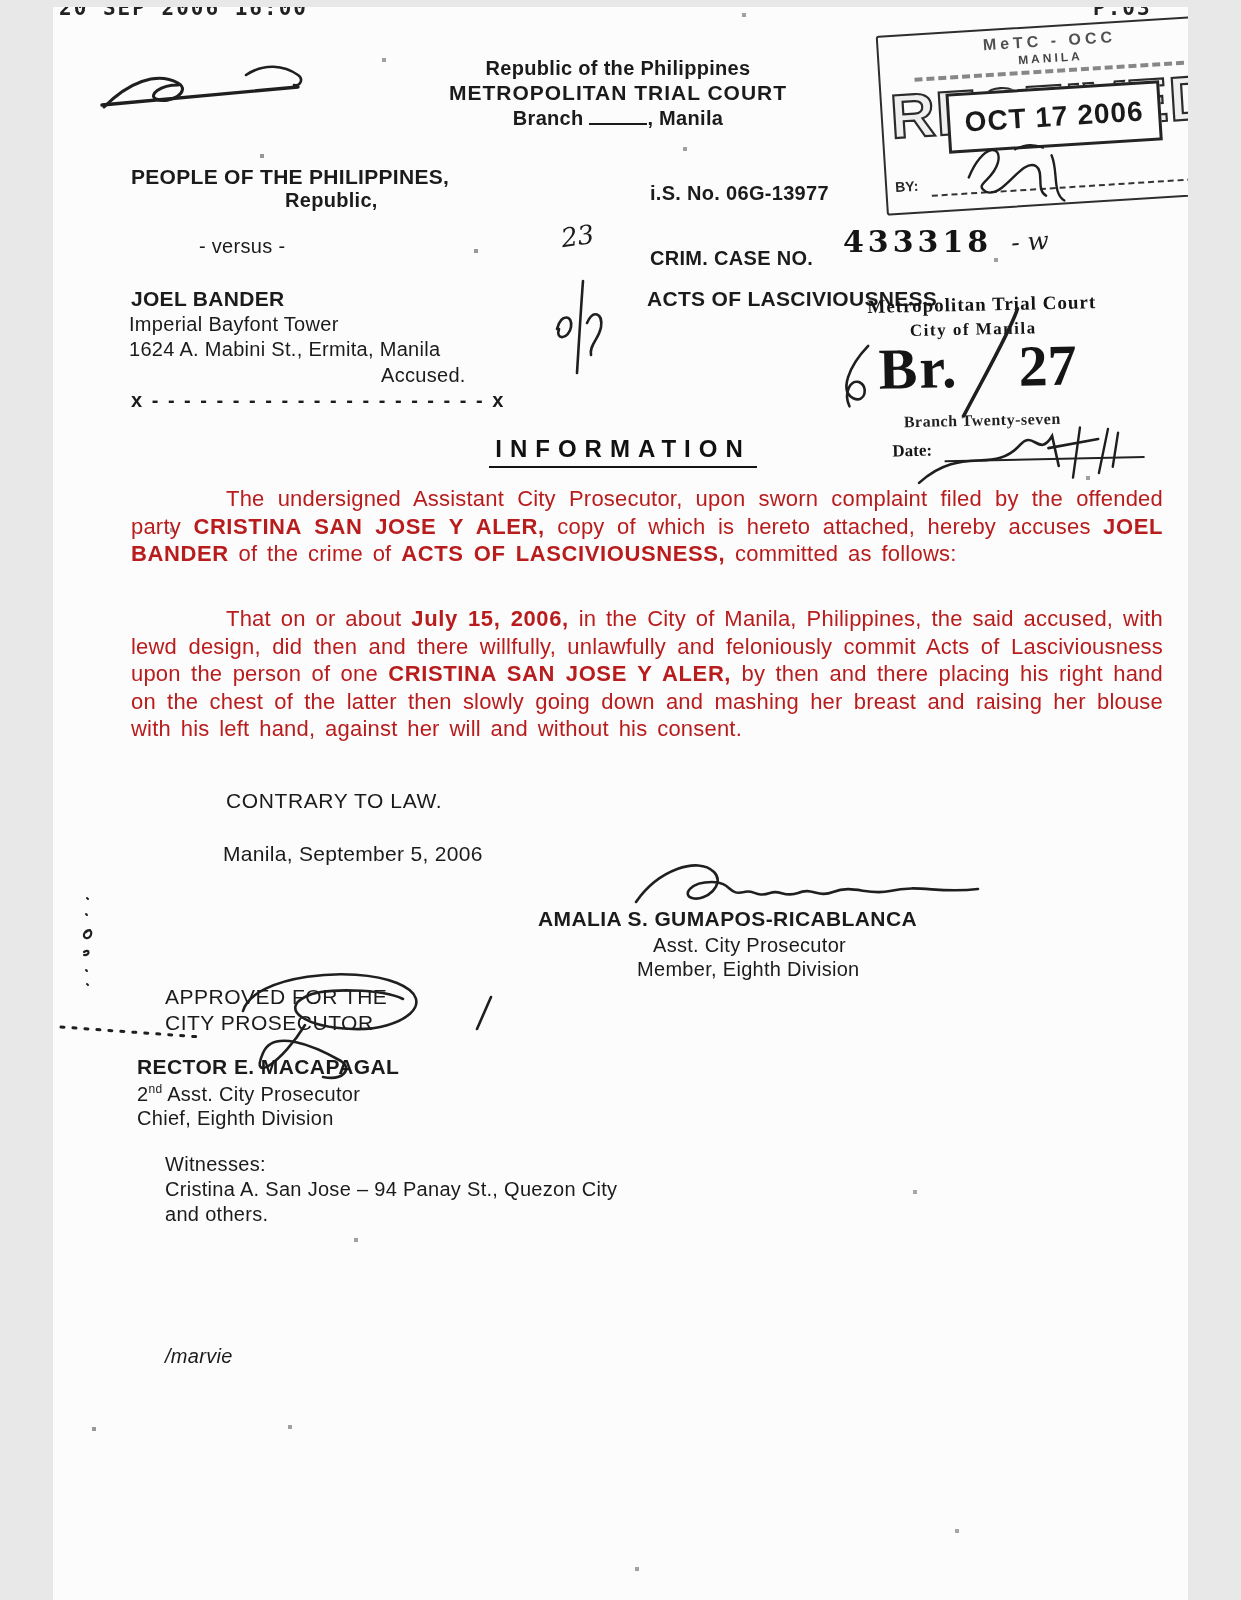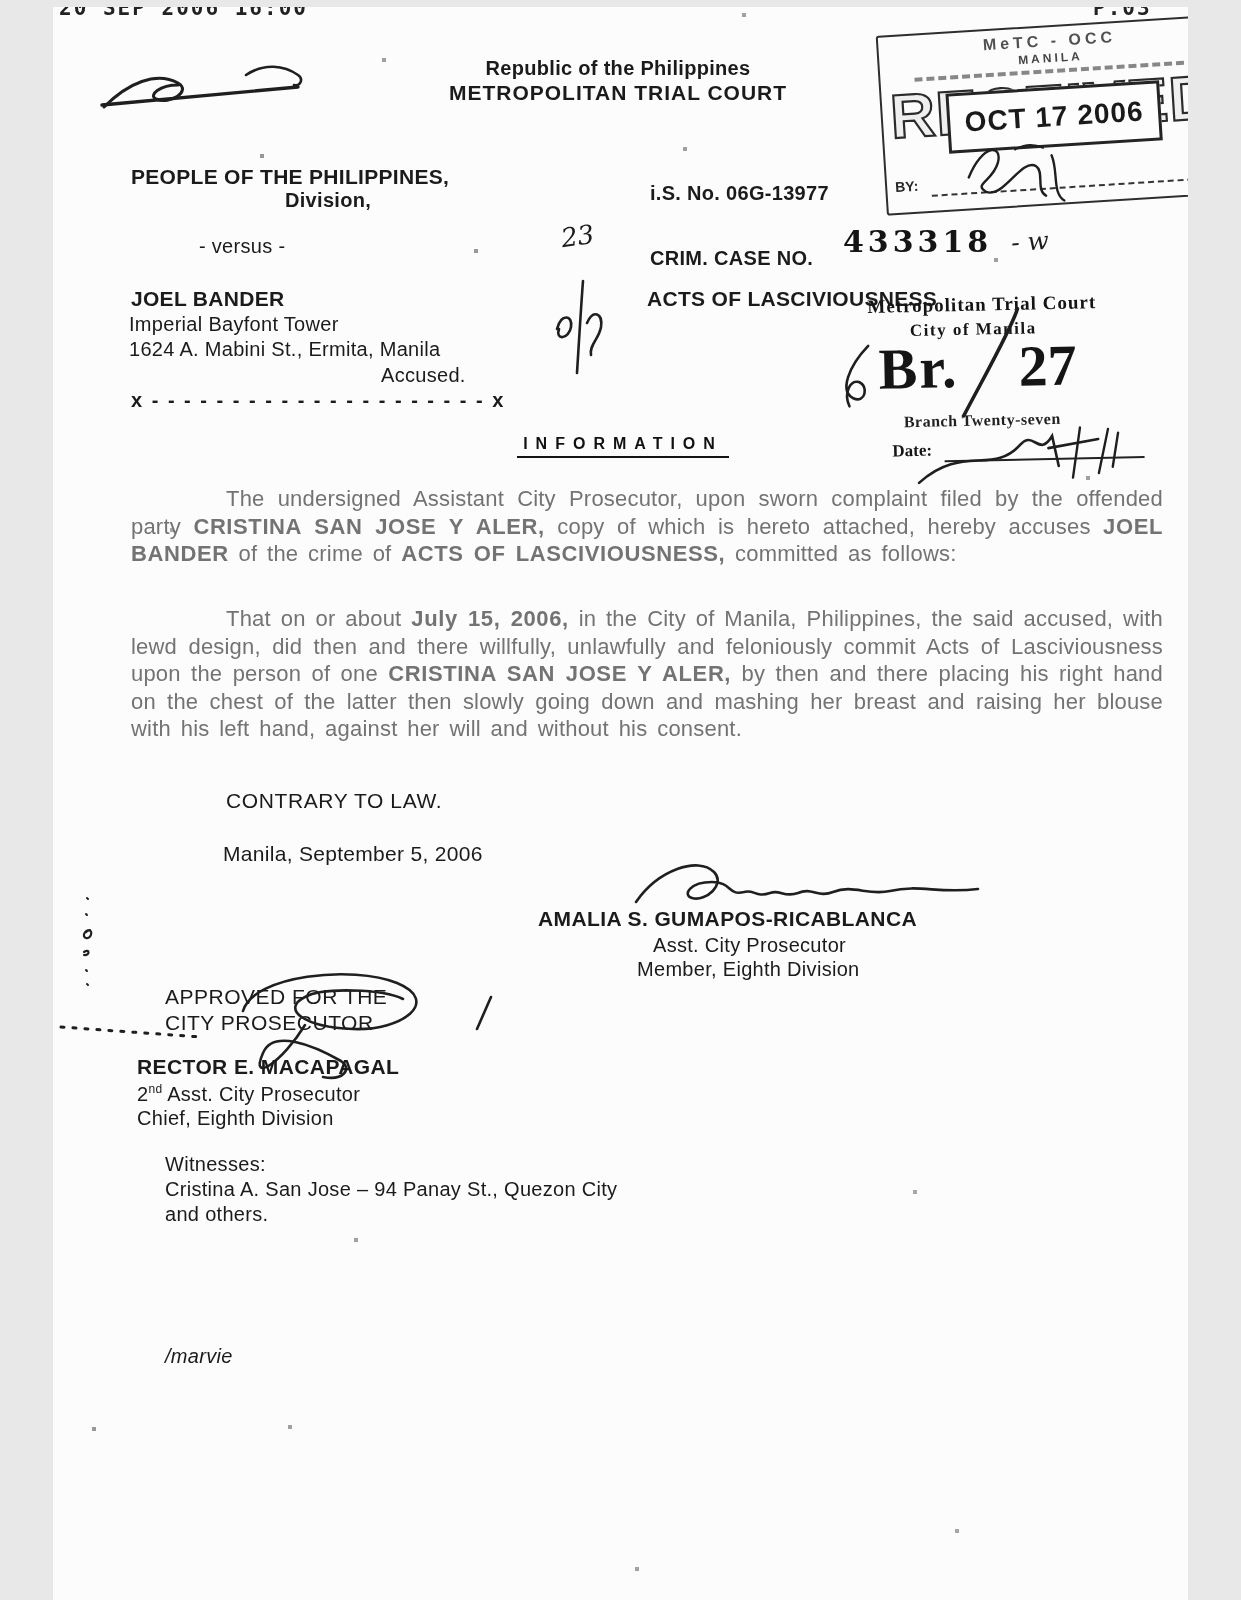--- a/index.html
+++ b/index.html
@@ -7,25 +7,25 @@
     position:relative;width:1135px;height:1600px;background:#fcfcfc;
     font-family:"Liberation Sans",sans-serif;color:#1b1b1b;overflow:hidden;
     margin:7px auto;
   }
   .abs{position:absolute;}
   .b{font-weight:bold;}
   .doc{font-size:20px;letter-spacing:.3px;}
   .doc21{font-size:21px;letter-spacing:.3px;}
   .para{
     font-size:22px;line-height:27.5px;text-align:justify;
-    word-spacing:3.5px;letter-spacing:.2px;text-indent:95px;color:#737373;
+    word-spacing:3.5px;letter-spacing:.2px;text-indent:95px;color:#b91c1c;
   }
   .para .b{letter-spacing:.6px;}
   .title-info{
-    font-size:16px;font-weight:bold;letter-spacing:8px;
+    font-size:24px;font-weight:bold;letter-spacing:8px;
     border-bottom:2.5px solid #141414;padding:0 6px 4px 6px;color:#111;
   }
   
   .faxclip{top:0;height:12px;overflow:hidden;}
   .faxclip span{position:relative;top:-11px;display:block;
     font-family:"DejaVu Sans Mono",monospace;font-size:21px;font-weight:bold;color:#222;letter-spacing:2px;}
   
   #rstamp{
     left:828px;top:18px;width:342px;height:176px;
     border:2px solid #2e2e2e;border-radius:3px;
@@ -94,29 +94,33 @@
     <div class="byline"></div>
     <svg class="abs" style="left:70px;top:100px;" width="180" height="80" viewBox="0 0 180 80">
       <path d="M12 45 C28 12 48 14 42 32 C36 50 16 52 28 60 C44 70 66 28 80 38 C88 44 78 62 88 68" stroke-width="2.4"></path>
       <path d="M96 28 C102 44 94 66 106 74" stroke-width="2.4"></path>
       <path d="M60 20 C70 15 80 16 88 20" stroke-width="2"></path>
     </svg>
   </div>
 
   <div class="abs doc b" style="left:300px;top:50px;width:530px;text-align:center;">Republic of the Philippines</div>
   <div class="abs doc21 b" style="left:300px;top:74px;width:530px;text-align:center;letter-spacing:1px;">METROPOLITAN TRIAL COURT</div>
+  <div class="abs doc b" style="left:300px;top:100px;width:530px;text-align:center;">
+    <span>Branch</span>
+    <span class="blank-underline"></span><span>, Manila</span>
+  </div>
 
   <svg class="abs" style="left:45px;top:48px;" width="215" height="70" viewBox="0 0 215 70">
     <path d="M6 52 C30 28 58 16 80 28 C94 36 72 50 58 44 C50 40 62 30 80 30" stroke-width="3"></path>
     <path d="M4 50 L200 32" stroke-width="3.4"></path>
     <path d="M148 20 C166 8 186 10 200 20 C206 24 202 32 196 30" stroke-width="2.6"></path>
   </svg>
 
   <div class="abs doc21 b" style="left:78px;top:158px;">PEOPLE OF THE PHILIPPINES,</div>
-  <div class="abs doc b" style="left:232px;top:182px;">Division,</div>
+  <div class="abs doc b" style="left:232px;top:182px;">Republic,</div>
   <div class="abs doc b" style="left:597px;top:175px;">i.S. No. 06G-13977</div>
 
   <div class="abs doc" style="left:146px;top:228px;">- versus -</div>
   <div class="abs hw" style="left:508px;top:214px;font-size:26px;transform:rotate(-8deg);">23</div>
   <div class="abs doc b" style="left:597px;top:240px;">CRIM. CASE NO.</div>
   <div class="abs" style="left:790px;top:217px;font-family:'DejaVu Serif',serif;font-weight:bold;font-size:30px;letter-spacing:4px;color:#141414;">433318</div>
   <div class="abs hw" style="left:958px;top:220px;font-size:25px;transform:rotate(-4deg);">- w</div>
 
   <div class="abs doc21 b" style="left:78px;top:280px;">JOEL BANDER</div>
   <div class="abs doc" style="left:76px;top:306px;">Imperial Bayfont Tower</div>

